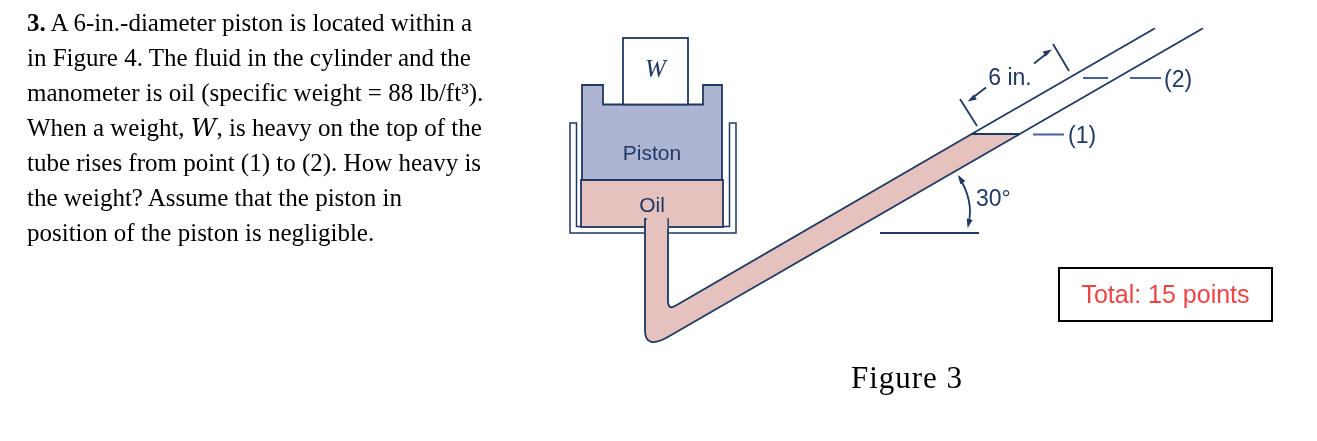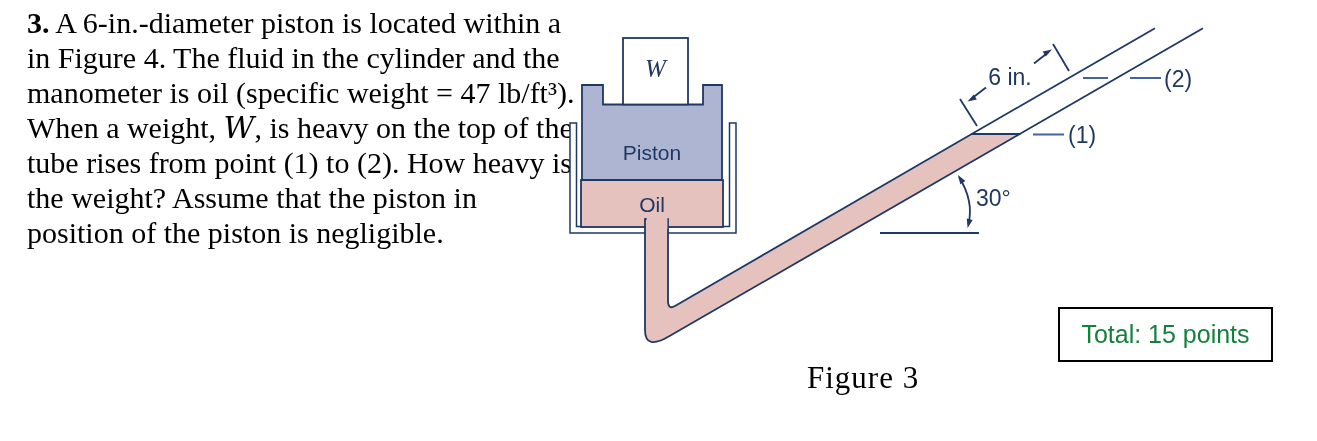--- a/index.html
+++ b/index.html
@@ -3,51 +3,51 @@
 <meta charset="utf-8">
 <style>
   html,body{margin:0;padding:0;}
   body{
     width:1317px;height:441px;position:relative;background:#ffffff;overflow:hidden;
     font-family:"Liberation Serif",serif;
   }
   
   .problem{
     position:absolute;left:27px;top:5px;width:545px;
-    font-family:"Liberation Serif",serif;font-size:30px;line-height:35px;color:#000;
+    font-family:"Liberation Serif",serif;font-size:25px;line-height:35px;color:#000;
   }
   .problem .line{display:block;white-space:pre;}
   .problem b{font-weight:bold;}
   .sw{font-family:"DejaVu Serif","Liberation Serif",serif;font-style:italic;}
   
   svg.fig{position:absolute;left:0;top:0;}
   .lbl text{font-family:"Liberation Sans",sans-serif;fill:#1f3864;}
   text.t21{font-size:21px;}
   text.t23{font-size:23px;}
   text.wlbl{font-family:"Liberation Serif",serif;font-style:italic;font-size:25px;}
   
   .total-box{
     position:absolute;left:1058px;top:267px;width:211px;height:51px;
     border:2px solid #000;background:#fff;
     display:flex;align-items:center;justify-content:center;
-    font-family:"Liberation Sans",sans-serif;font-size:25px;color:#15803d;margin-top:40px;
+    font-family:"Liberation Sans",sans-serif;font-size:25px;color:#ef4444;
   }
   
   .caption{
-    position:absolute;left:807px;top:360px;width:200px;text-align:left;
+    position:absolute;left:807px;top:360px;width:200px;text-align:center;
     font-family:"Liberation Serif",serif;font-size:31px;letter-spacing:1px;color:#000;
   }
 </style>
 </head>
 <body>
 
 <div class="problem">
   <span class="line"><b>3.</b><span> A 6-in.-diameter piston is located within a</span></span>
   <span class="line">in Figure 4. The fluid in the cylinder and the</span>
-  <span class="line">manometer is oil (specific weight = 47 lb/ft³).</span>
+  <span class="line">manometer is oil (specific weight = 88 lb/ft³).</span>
   <span class="line"><span>When a weight, </span><span class="sw">W</span><span>, is heavy on the top of the</span></span>
   <span class="line">tube rises from point (1) to (2). How heavy is</span>
   <span class="line">the weight? Assume that the piston in</span>
   <span class="line">position of the piston is negligible.</span>
 </div>
 
 <svg class="fig" width="1317" height="441" viewBox="0 0 1317 441">
 
   <g stroke-width="1.8" fill="none" stroke="#1f3864">
 

